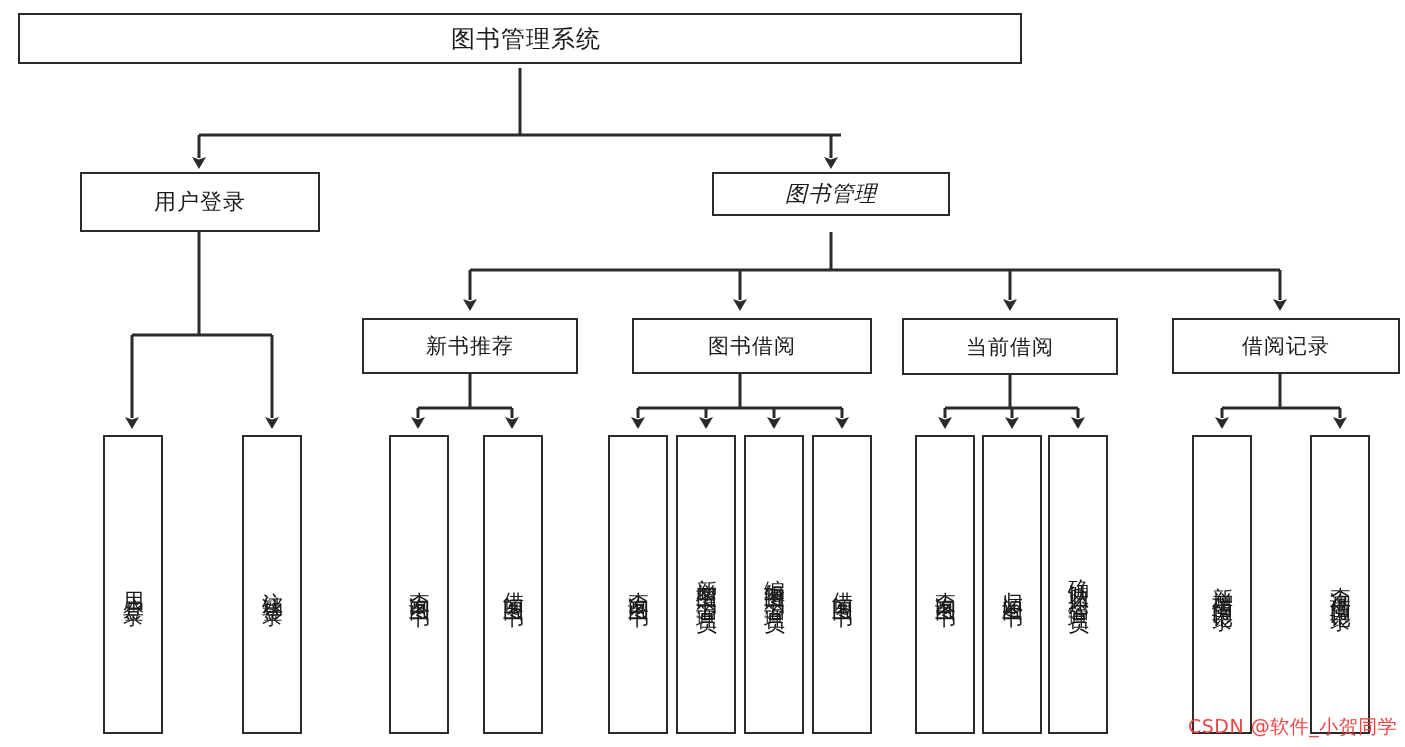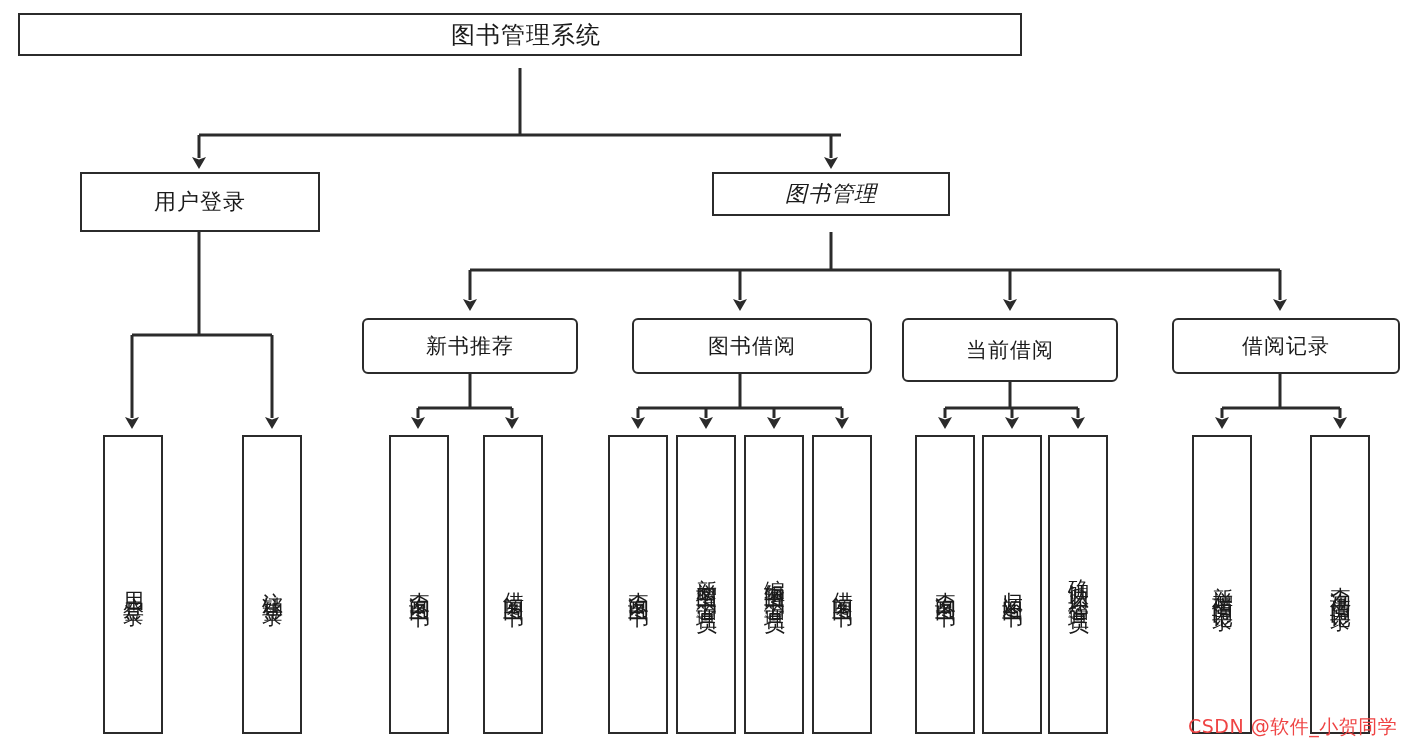--- a/index.html
+++ b/index.html
@@ -40,21 +40,20 @@
     font-size: 24px;
     letter-spacing: 1px;
   }
   .node.level2 {
     font-size: 22px;
     letter-spacing: 1px;
   }
   .node.level3 {
     font-size: 21px;
     letter-spacing: 1px;
-    border-radius: 6px;
   }
   .node.leaf {
     font-size: 21px;
     padding: 6px 2px;
     align-items: center;
   }
   .node.leaf .vtext {
     writing-mode: vertical-rl;
     text-orientation: upright;
     letter-spacing: 5px;
@@ -120,38 +119,38 @@
       <path d="M1012,408 L1012,418" marker-end="url(#arrow)"></path>
       <path d="M1078,408 L1078,418" marker-end="url(#arrow)"></path>
 
       <path d="M1280,374 L1280,408"></path>
       <path d="M1222,408 L1340,408"></path>
       <path d="M1222,408 L1222,418" marker-end="url(#arrow)"></path>
       <path d="M1340,408 L1340,418" marker-end="url(#arrow)"></path>
     </g>
   </svg>
 
-  <div class="node root" style="left:18px; top:13px; width:1004px; height:43px;padding-left:12px;">
+  <div class="node root" style="left:18px; top:13px; width:1004px; height:51px;padding-left:12px;">
     <span>图书管理系统</span>
   </div>
 
   <div class="node level2" style="left:80px; top:172px; width:240px; height:60px;">
     <span>用户登录</span>
   </div>
   <div class="node level2" style="left:712px; top:172px; width:238px; height:44px;font-style:italic;">
     <span>图书管理</span>
   </div>
 
   <div class="node level3" style="left:362px; top:318px; width:216px; height:56px;">
     <span>新书推荐</span>
   </div>
   <div class="node level3" style="left:632px; top:318px; width:240px; height:56px;">
     <span>图书借阅</span>
   </div>
-  <div class="node level3" style="left:902px; top:318px; width:216px; height:64px;">
+  <div class="node level3" style="left:902px; top:318px; width:216px; height:57px;">
     <span>当前借阅</span>
   </div>
   <div class="node level3" style="left:1172px; top:318px; width:228px; height:56px;">
     <span>借阅记录</span>
   </div>
 
   <div class="node leaf" style="left:103px; top:435px; width:60px; height:299px;">
     <span class="vtext">用户登录</span>
   </div>
   <div class="node leaf" style="left:242px; top:435px; width:60px; height:299px;">

